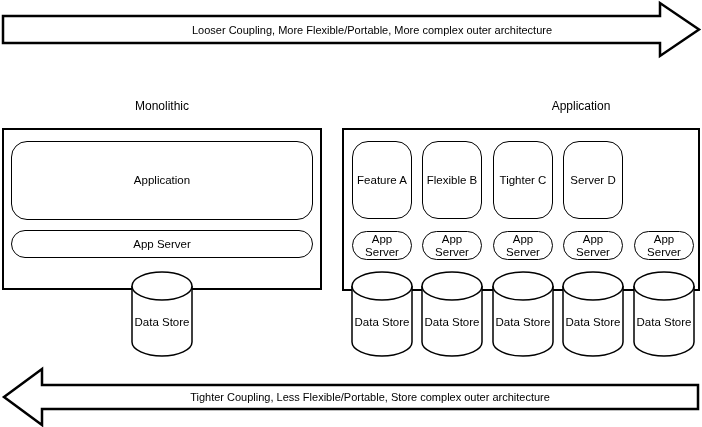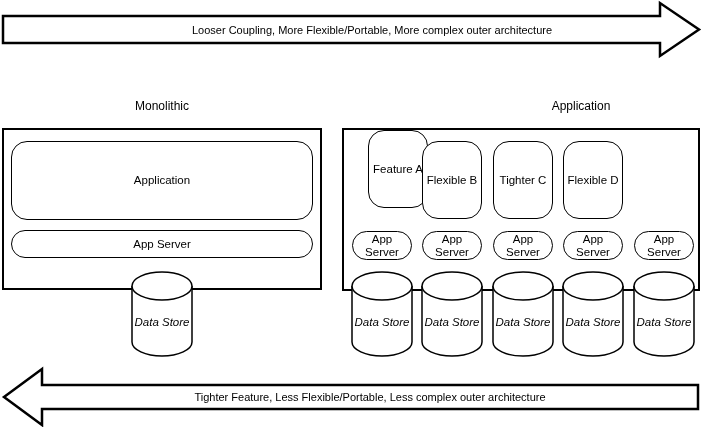--- a/index.html
+++ b/index.html
@@ -59,21 +59,20 @@
   }
   .wrap-narrow span { display: inline-block; max-width: 44px; }
 
   .cyl { z-index: 2; }
   .cyl-label {
     z-index: 3;
     width: 62px;
     font-size: 11.5px;
     text-align: center;
     white-space: nowrap;
-    font-style: italic;
   }
   .lvl1 { z-index: 1; }
   .lvl3 { z-index: 3; border-radius: 16px; }
 </style>
 </head>
 <body>
 
 <div class="canvas">
 
   <svg class="abs" style="left:0; top:0;" width="702" height="60" viewBox="0 0 702 60">
@@ -95,31 +94,31 @@
   </div>
 
   <svg class="abs cyl" style="left:131px; top:271px;" width="62" height="86" viewBox="0 0 62 86">
     <path class="outline" stroke-width="1.5" d="M1 15 V71 A30 14 0 0 0 61 71 V15"></path>
     <ellipse class="outline" stroke-width="1.5" cx="31" cy="15" rx="30" ry="14"></ellipse>
   </svg>
   <div class="abs cyl-label" style="left:131px; top:316px;">Data Store</div>
 
   <div class="abs box lvl1" style="left:342px; top:128px; width:358px; height:163px;"></div>
 
-  <div class="abs box thin lvl3" style="left:352px; top:130px; width:60px; height:78px;margin-left:16px;">
+  <div class="abs box thin lvl3" style="left:352px; top:141px; width:60px; height:78px;">
     <div class="box-label">Feature A</div>
   </div>
   <div class="abs box thin lvl3" style="left:422px; top:141px; width:60px; height:78px;">
     <div class="box-label">Flexible B</div>
   </div>
   <div class="abs box thin lvl3" style="left:493px; top:141px; width:60px; height:78px;">
     <div class="box-label">Tighter C</div>
   </div>
   <div class="abs box thin lvl3" style="left:563px; top:141px; width:60px; height:78px;">
-    <div class="box-label">Flexible D</div>
+    <div class="box-label">Server D</div>
   </div>
 
   <div class="abs box thin lvl3 wrap-narrow" style="left:352px; top:231px; width:60px; height:29px;">
     <div class="box-label">
         <span>App Server</span>
       </div>
   </div>
   <div class="abs box thin lvl3 wrap-narrow" style="left:422px; top:231px; width:60px; height:29px;">
     <div class="box-label">
         <span>App Server</span>
@@ -167,15 +166,15 @@
 
   <svg class="abs cyl" style="left:633px; top:271px;" width="62" height="86" viewBox="0 0 62 86">
     <path class="outline" stroke-width="1.5" d="M1 15 V71 A30 14 0 0 0 61 71 V15"></path>
     <ellipse class="outline" stroke-width="1.5" cx="31" cy="15" rx="30" ry="14"></ellipse>
   </svg>
   <div class="abs cyl-label" style="left:633px; top:316px;">Data Store</div>
 
   <svg class="abs" style="left:0; top:362px;" width="702" height="65" viewBox="0 0 702 65">
     <polygon class="outline" stroke-width="2.5" stroke-linejoin="miter" points="42,7 4,35 42,63 42,47 698,47 698,23 42,23"></polygon>
   </svg>
-  <div class="abs arrow-label" style="left:42px; top:385px; width:656px; height:24px;">Tighter Feature, Less Flexible/Portable, Less complex outer architecture</div>
+  <div class="abs arrow-label" style="left:42px; top:385px; width:656px; height:24px;">Tighter Coupling, Less Flexible/Portable, Store complex outer architecture</div>
 
 </div>
 
 </body></html>

